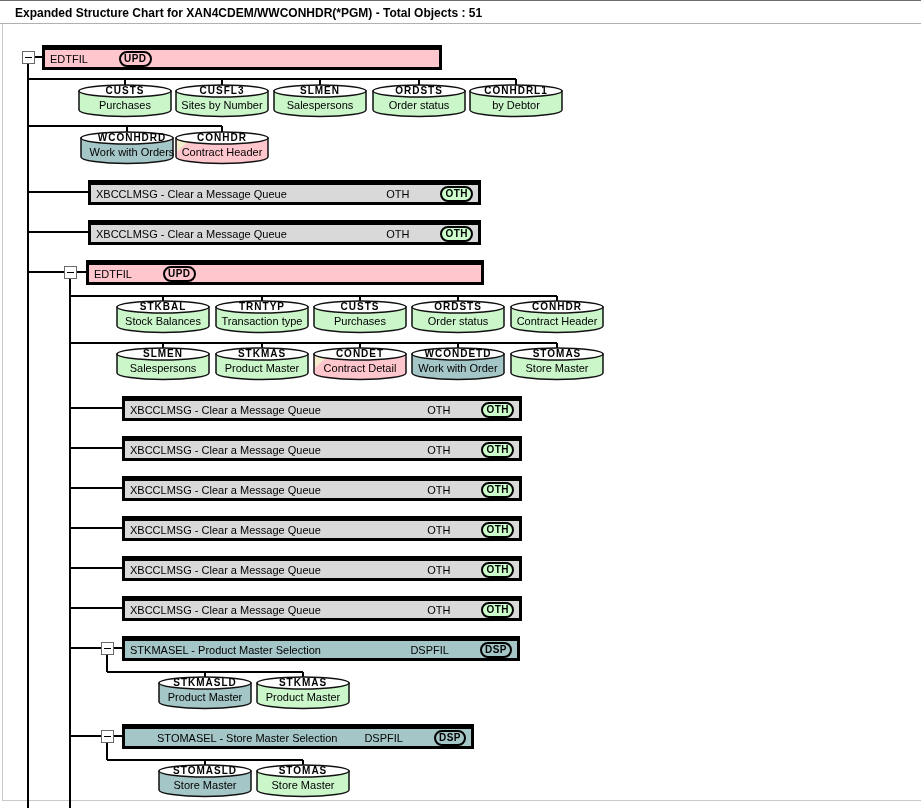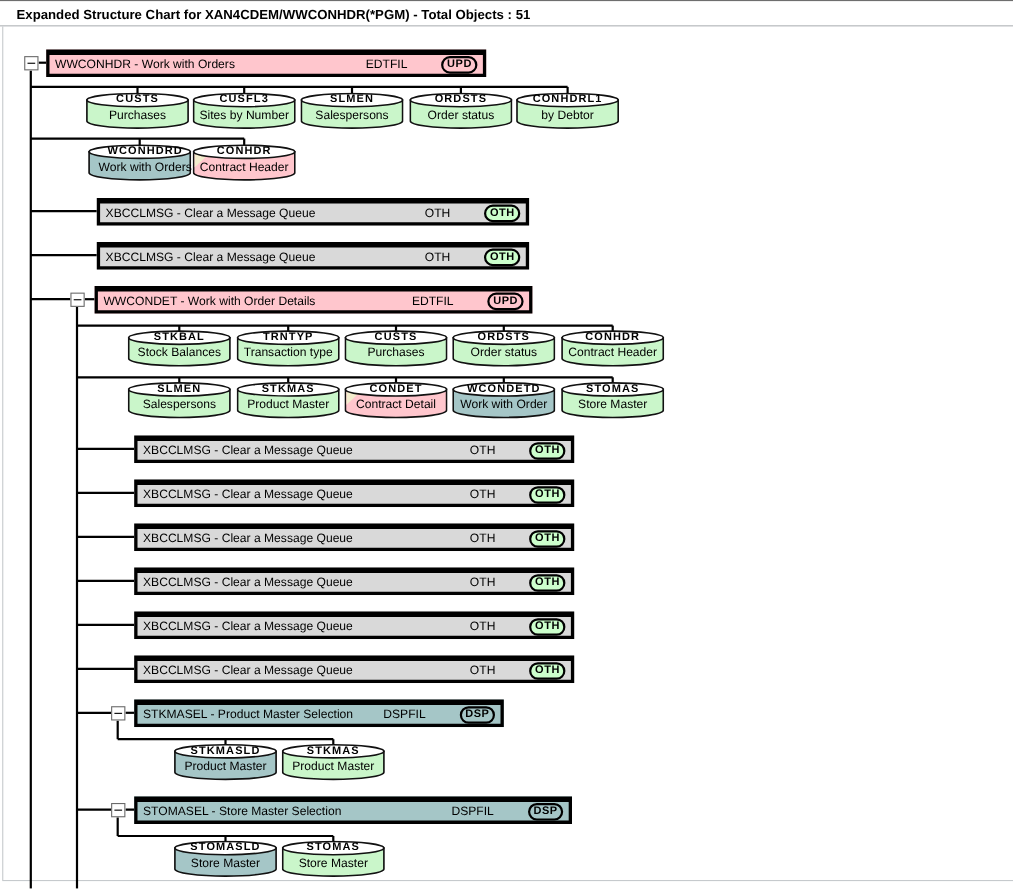--- a/index.html
+++ b/index.html
@@ -106,37 +106,35 @@
     <line x1="303" y1="672" x2="303" y2="680"></line>
     <line x1="70" y1="736" x2="101" y2="736"></line>
     <line x1="114" y1="736" x2="122" y2="736"></line>
     <line x1="107" y1="743" x2="107" y2="760"></line>
     <line x1="107" y1="760" x2="303" y2="760"></line>
     <line x1="205" y1="760" x2="205" y2="768"></line>
     <line x1="303" y1="760" x2="303" y2="768"></line>
   </svg>
 <div id="nodes">
     <div class="pbox" style="left: 42px; top: 45px; width: 400px; background: rgb(255, 198, 205);">
-      <span class="plabel">WWCONHDR - Work with Orders</span>
       <span class="ptype">EDTFIL</span>
       <span class="badge" style="background:#ffc6cd">UPD</span>
     </div>
     <div class="exp" style="left: 22px; top: 51px;"></div>
     <div class="pbox" style="left: 88px; top: 180px; width: 393px; background: rgb(217, 217, 217);">
       <span class="plabel">XBCCLMSG - Clear a Message Queue</span>
       <span class="ptype">OTH</span>
       <span class="badge" style="background:#ccffcc">OTH</span>
     </div>
     <div class="pbox" style="left: 88px; top: 220px; width: 393px; background: rgb(217, 217, 217);">
       <span class="plabel">XBCCLMSG - Clear a Message Queue</span>
       <span class="ptype">OTH</span>
       <span class="badge" style="background:#ccffcc">OTH</span>
     </div>
     <div class="pbox" style="left: 86px; top: 260px; width: 398px; background: rgb(255, 198, 205);">
-      <span class="plabel">WWCONDET - Work with Order Details</span>
       <span class="ptype">EDTFIL</span>
       <span class="badge" style="background:#ffc6cd">UPD</span>
     </div>
     <div class="exp" style="left: 64px; top: 266px;"></div>
     <div class="pbox" style="left: 122px; top: 396px; width: 400px; background: rgb(217, 217, 217);">
       <span class="plabel">XBCCLMSG - Clear a Message Queue</span>
       <span class="ptype">OTH</span>
       <span class="badge" style="background:#ccffcc">OTH</span>
     </div>
     <div class="pbox" style="left: 122px; top: 436px; width: 400px; background: rgb(217, 217, 217);">
@@ -157,27 +155,27 @@
     <div class="pbox" style="left: 122px; top: 556px; width: 400px; background: rgb(217, 217, 217);">
       <span class="plabel">XBCCLMSG - Clear a Message Queue</span>
       <span class="ptype">OTH</span>
       <span class="badge" style="background:#ccffcc">OTH</span>
     </div>
     <div class="pbox" style="left: 122px; top: 596px; width: 400px; background: rgb(217, 217, 217);">
       <span class="plabel">XBCCLMSG - Clear a Message Queue</span>
       <span class="ptype">OTH</span>
       <span class="badge" style="background:#ccffcc">OTH</span>
     </div>
-    <div class="pbox" style="left: 122px; top: 636px; width: 336px; background: rgb(165, 198, 199); justify-content: center;">
+    <div class="pbox" style="left: 122px; top: 636px; width: 398px; background: rgb(165, 198, 199); justify-content: center;">
       <span class="plabel">STKMASEL - Product Master Selection</span>
       <span class="ptype">DSPFIL</span>
       <span class="badge" style="background:#a5c6c7">DSP</span>
     </div>
     <div class="exp" style="left: 101px; top: 642px;"></div>
-    <div class="pbox" style="left: 122px; top: 724px; width: 398px; background: rgb(165, 198, 199);">
+    <div class="pbox" style="left: 122px; top: 724px; width: 352px; background: rgb(165, 198, 199); text-align: center;">
       <span class="plabel">STOMASEL - Store Master Selection</span>
       <span class="ptype">DSPFIL</span>
       <span class="badge" style="background:#a5c6c7">DSP</span>
     </div>
     <div class="exp" style="left: 101px; top: 730px;"></div>
     <div class="cyl" style="left: 78px; top: 84px;">
       <svg width="94" height="34" viewBox="0 0 94 34">
         <path d="M1,7 L1,26 A46,6.5 0 0 0 93,26 L93,7 Z" fill="#caf6ca" stroke="#111" stroke-width="1.5"></path>
         <ellipse cx="47" cy="7" rx="46" ry="6" fill="#fff" stroke="#111" stroke-width="1.5"></ellipse>
       </svg>

